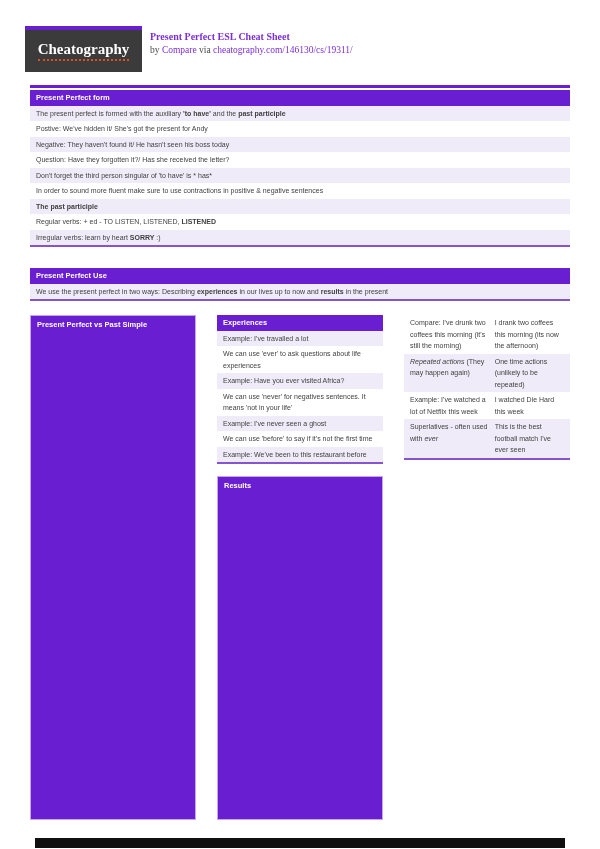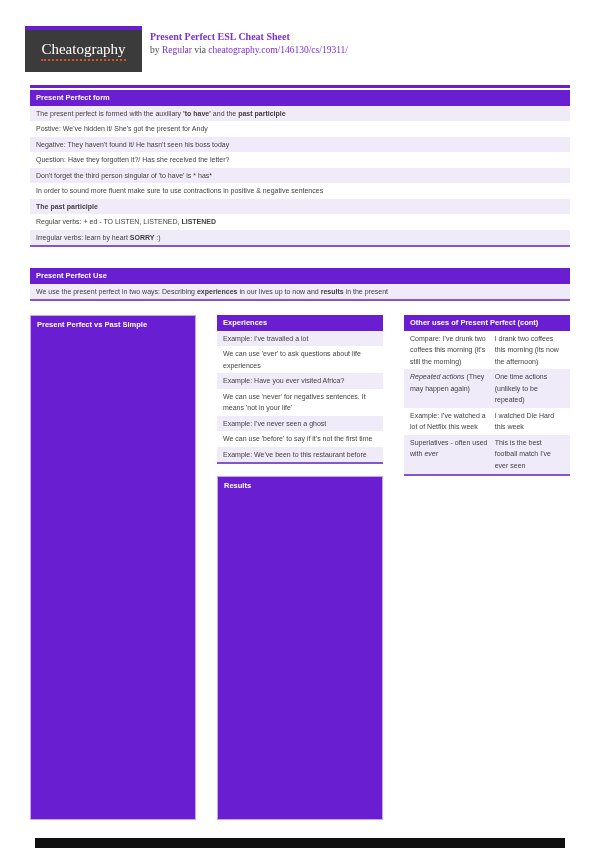--- a/index.html
+++ b/index.html
@@ -3,21 +3,21 @@
 <meta charset="utf-8">
 <style>
   html,body{margin:0;padding:0;background:#ffffff;}
   .page{position:relative;width:600px;height:849px;background:#ffffff;overflow:hidden;
         font-family:"Liberation Sans",sans-serif;}
   
   .logo-box{position:absolute;left:25px;top:26px;width:117px;height:46px;background:#3b3b3b;
             border-top:4px solid #691ed2;box-sizing:border-box;display:flex;align-items:center;
             justify-content:center;text-decoration:none;}
   .logo-text{color:#ffffff;font-family:"Liberation Serif","DejaVu Serif",serif;font-size:15px;
-             border-bottom:2px dotted #d9531e;padding-bottom:1px;white-space:nowrap;}
+             border-bottom:2px dotted #d9531e;padding-bottom:1px;white-space:nowrap;font-weight:bold;}
   .title-wrap{position:absolute;left:150px;top:31px;font-family:"Liberation Serif","DejaVu Serif",serif;}
   .sheet-title{color:#7b2fd9;font-size:10px;font-weight:bold;}
   .byline{margin-top:3px;font-size:9.5px;color:#4a4a4a;}
   .byline a{color:#7b2fd9;text-decoration:none;}
   .rule{position:absolute;left:30px;top:85px;width:540px;height:3px;background:#691ed2;}
   
   .card{position:absolute;left:30px;width:540px;background:#ffffff;border-bottom:2px solid #8455cf;}
   .card-header{background:#691ed2;color:#ffffff;font-size:7.5px;font-weight:bold;
                padding:4px 6px;line-height:1.0;}
   .row{font-size:7px;line-height:1.65;padding:2px 6px;color:#3f3f3f;background:#ffffff;}
@@ -44,21 +44,21 @@
 
 <div class="page">
 
   <a class="logo-box">
     <span class="logo-text">Cheatography</span>
   </a>
   <div class="title-wrap">
     <div class="sheet-title">Present Perfect ESL Cheat Sheet</div>
     <div class="byline">
       <span>by</span>
-      <a>Regular</a>
+      <a>Compare</a>
       <span>via</span>
       <a>cheatography.com/146130/cs/19311/</a>
     </div>
   </div>
   <div class="rule"></div>
 
   <section class="card" style="top:90px;">
     <div class="card-header">Present Perfect form</div>
     <div class="rows">
       <div class="row"><span>The present perfect is formed with the auxiliary </span><span style="font-weight: bold;">'to have'</span><span> and the </span><span style="font-weight: bold;">past participle</span></div>
@@ -98,21 +98,20 @@
           <div class="row"><span>We can use 'before' to say if it's not the first time</span></div>
           <div class="row"><span>Example: We've been to this restaurant before</span></div>
         </div>
       </section>
       <div class="purple-block" id="results-block">
         <div class="block-title">Results</div>
       </div>
     </div>
 
     <section class="card col-card">
-      <div class="card-header">Other uses of Present Perfect (cont)</div>
       <div class="tbl">
         <div class="tbl-row">
           <div class="cell-left"><span>Compare: I've drunk two coffees this morning (it's still the morning)</span></div>
           <div class="cell-right"><span>I drank two coffees this morning (its now the afternoon)</span></div>
         </div>
         <div class="tbl-row">
           <div class="cell-left"><span style="font-style: italic;">Repeated actions</span><span> (They may happen again)</span></div>
           <div class="cell-right"><span>One time actions (unlikely to be repeated)</span></div>
         </div>
         <div class="tbl-row">

